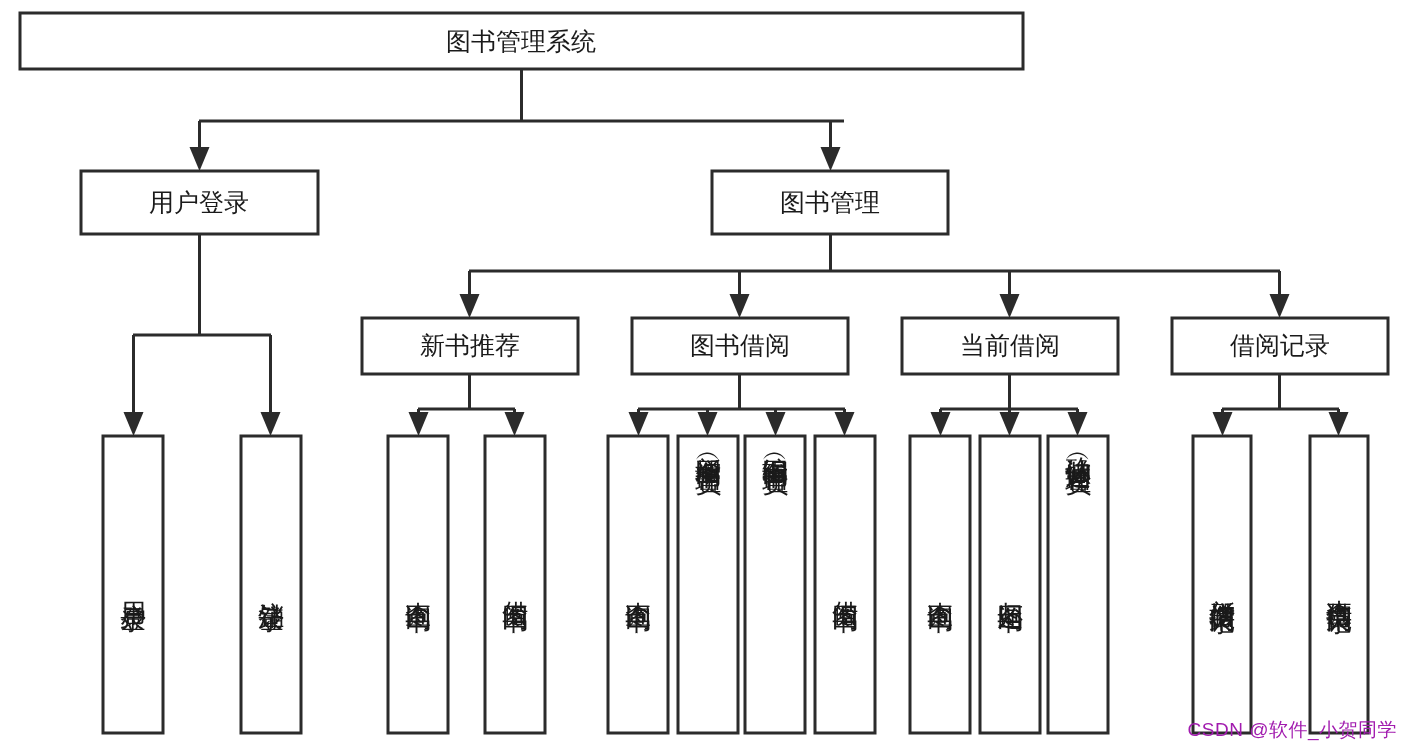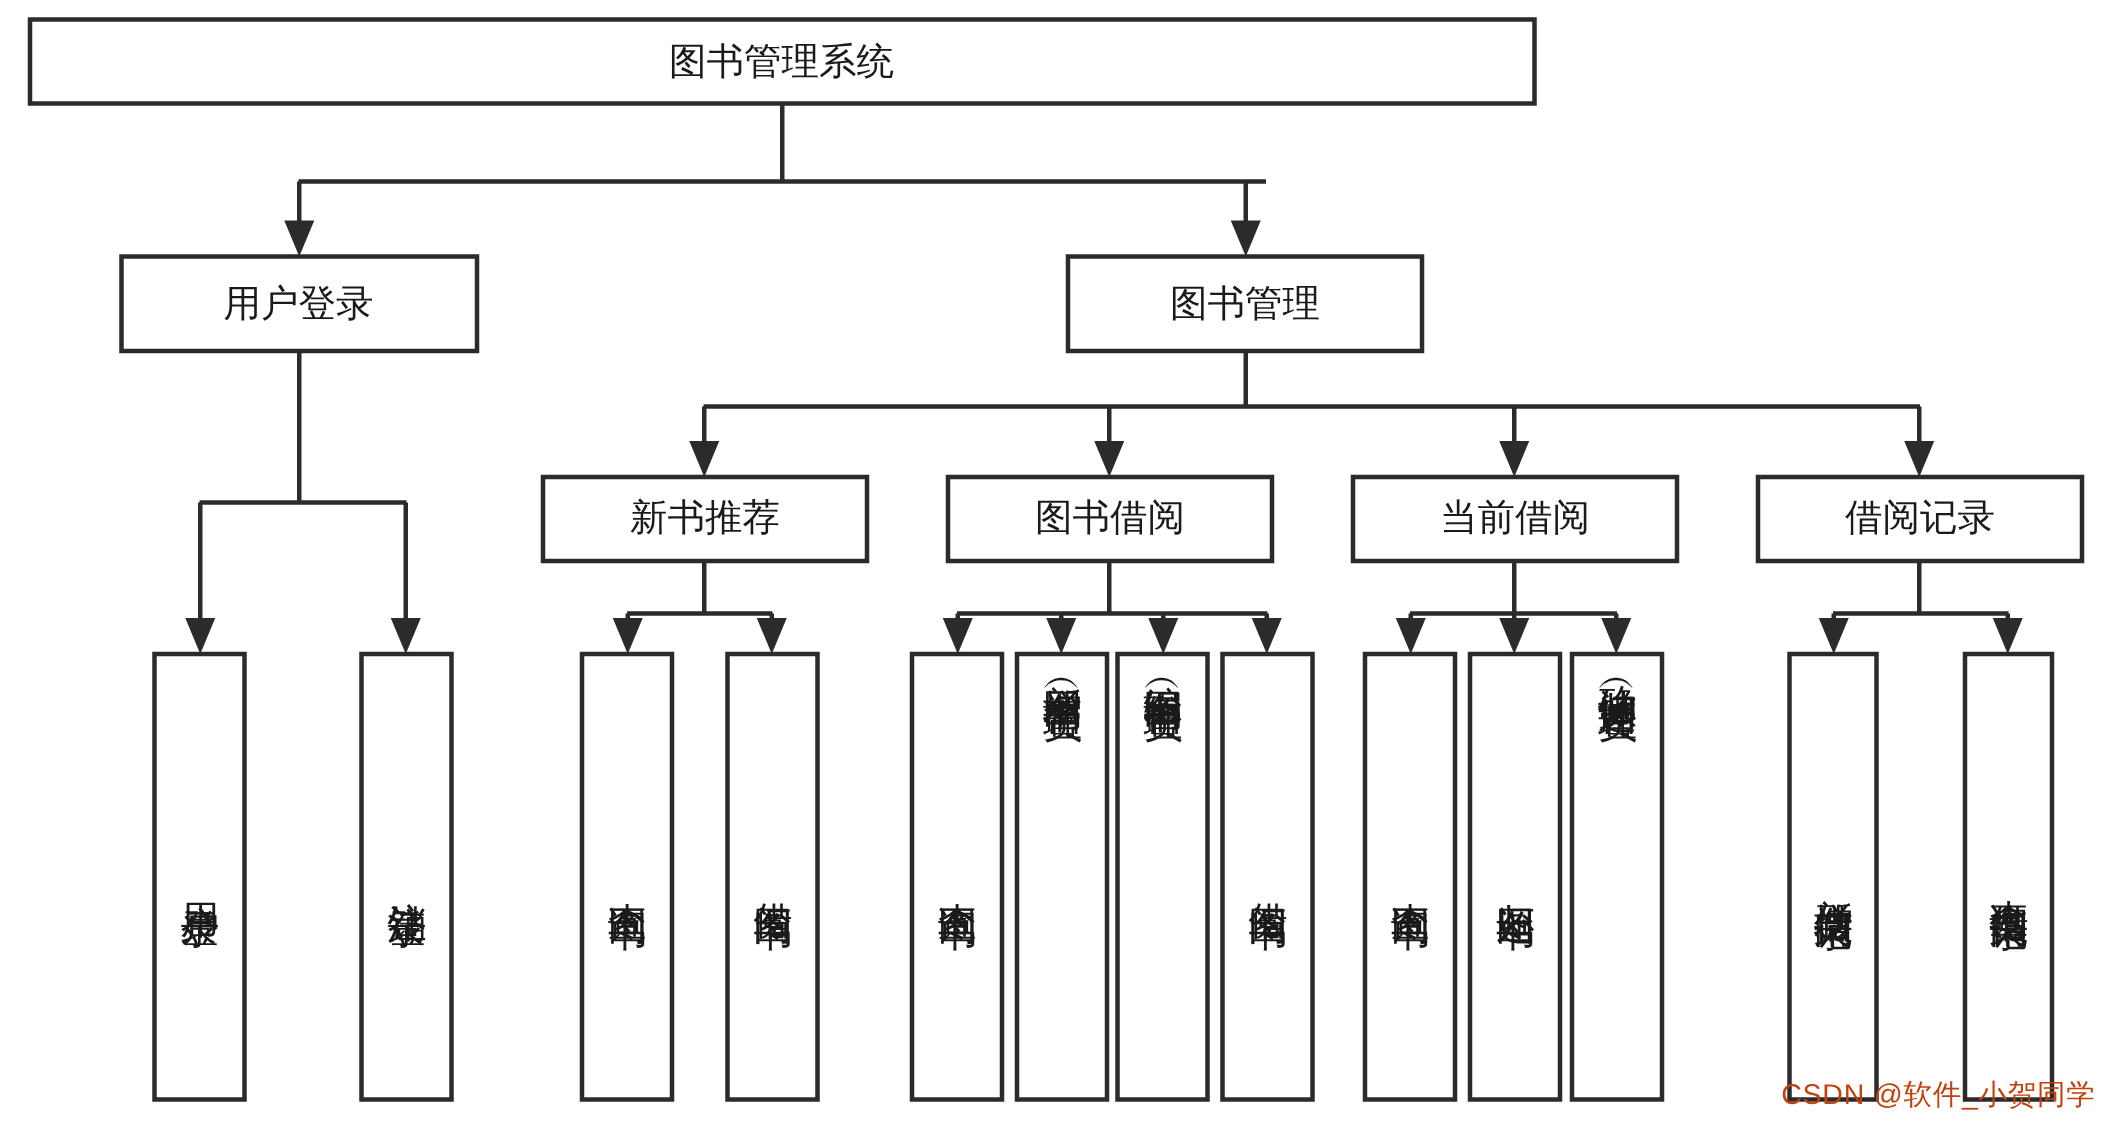--- a/index.html
+++ b/index.html
@@ -64,21 +64,21 @@
     letter-spacing: 2px;
     color: #1a1a1a;
     white-space: nowrap;
   }
   .watermark {
     position: absolute;
     right: 8px;
     bottom: 4px;
     font-family: "Liberation Sans", "DejaVu Sans", sans-serif;
     font-size: 19px;
-    color: #c2410c;
+    color: #a21caf;
     letter-spacing: 0.5px;
     white-space: nowrap;
     user-select: none;
   }
 </style>
 </head>
 <body>
 
 <div id="diagram-root">
 

